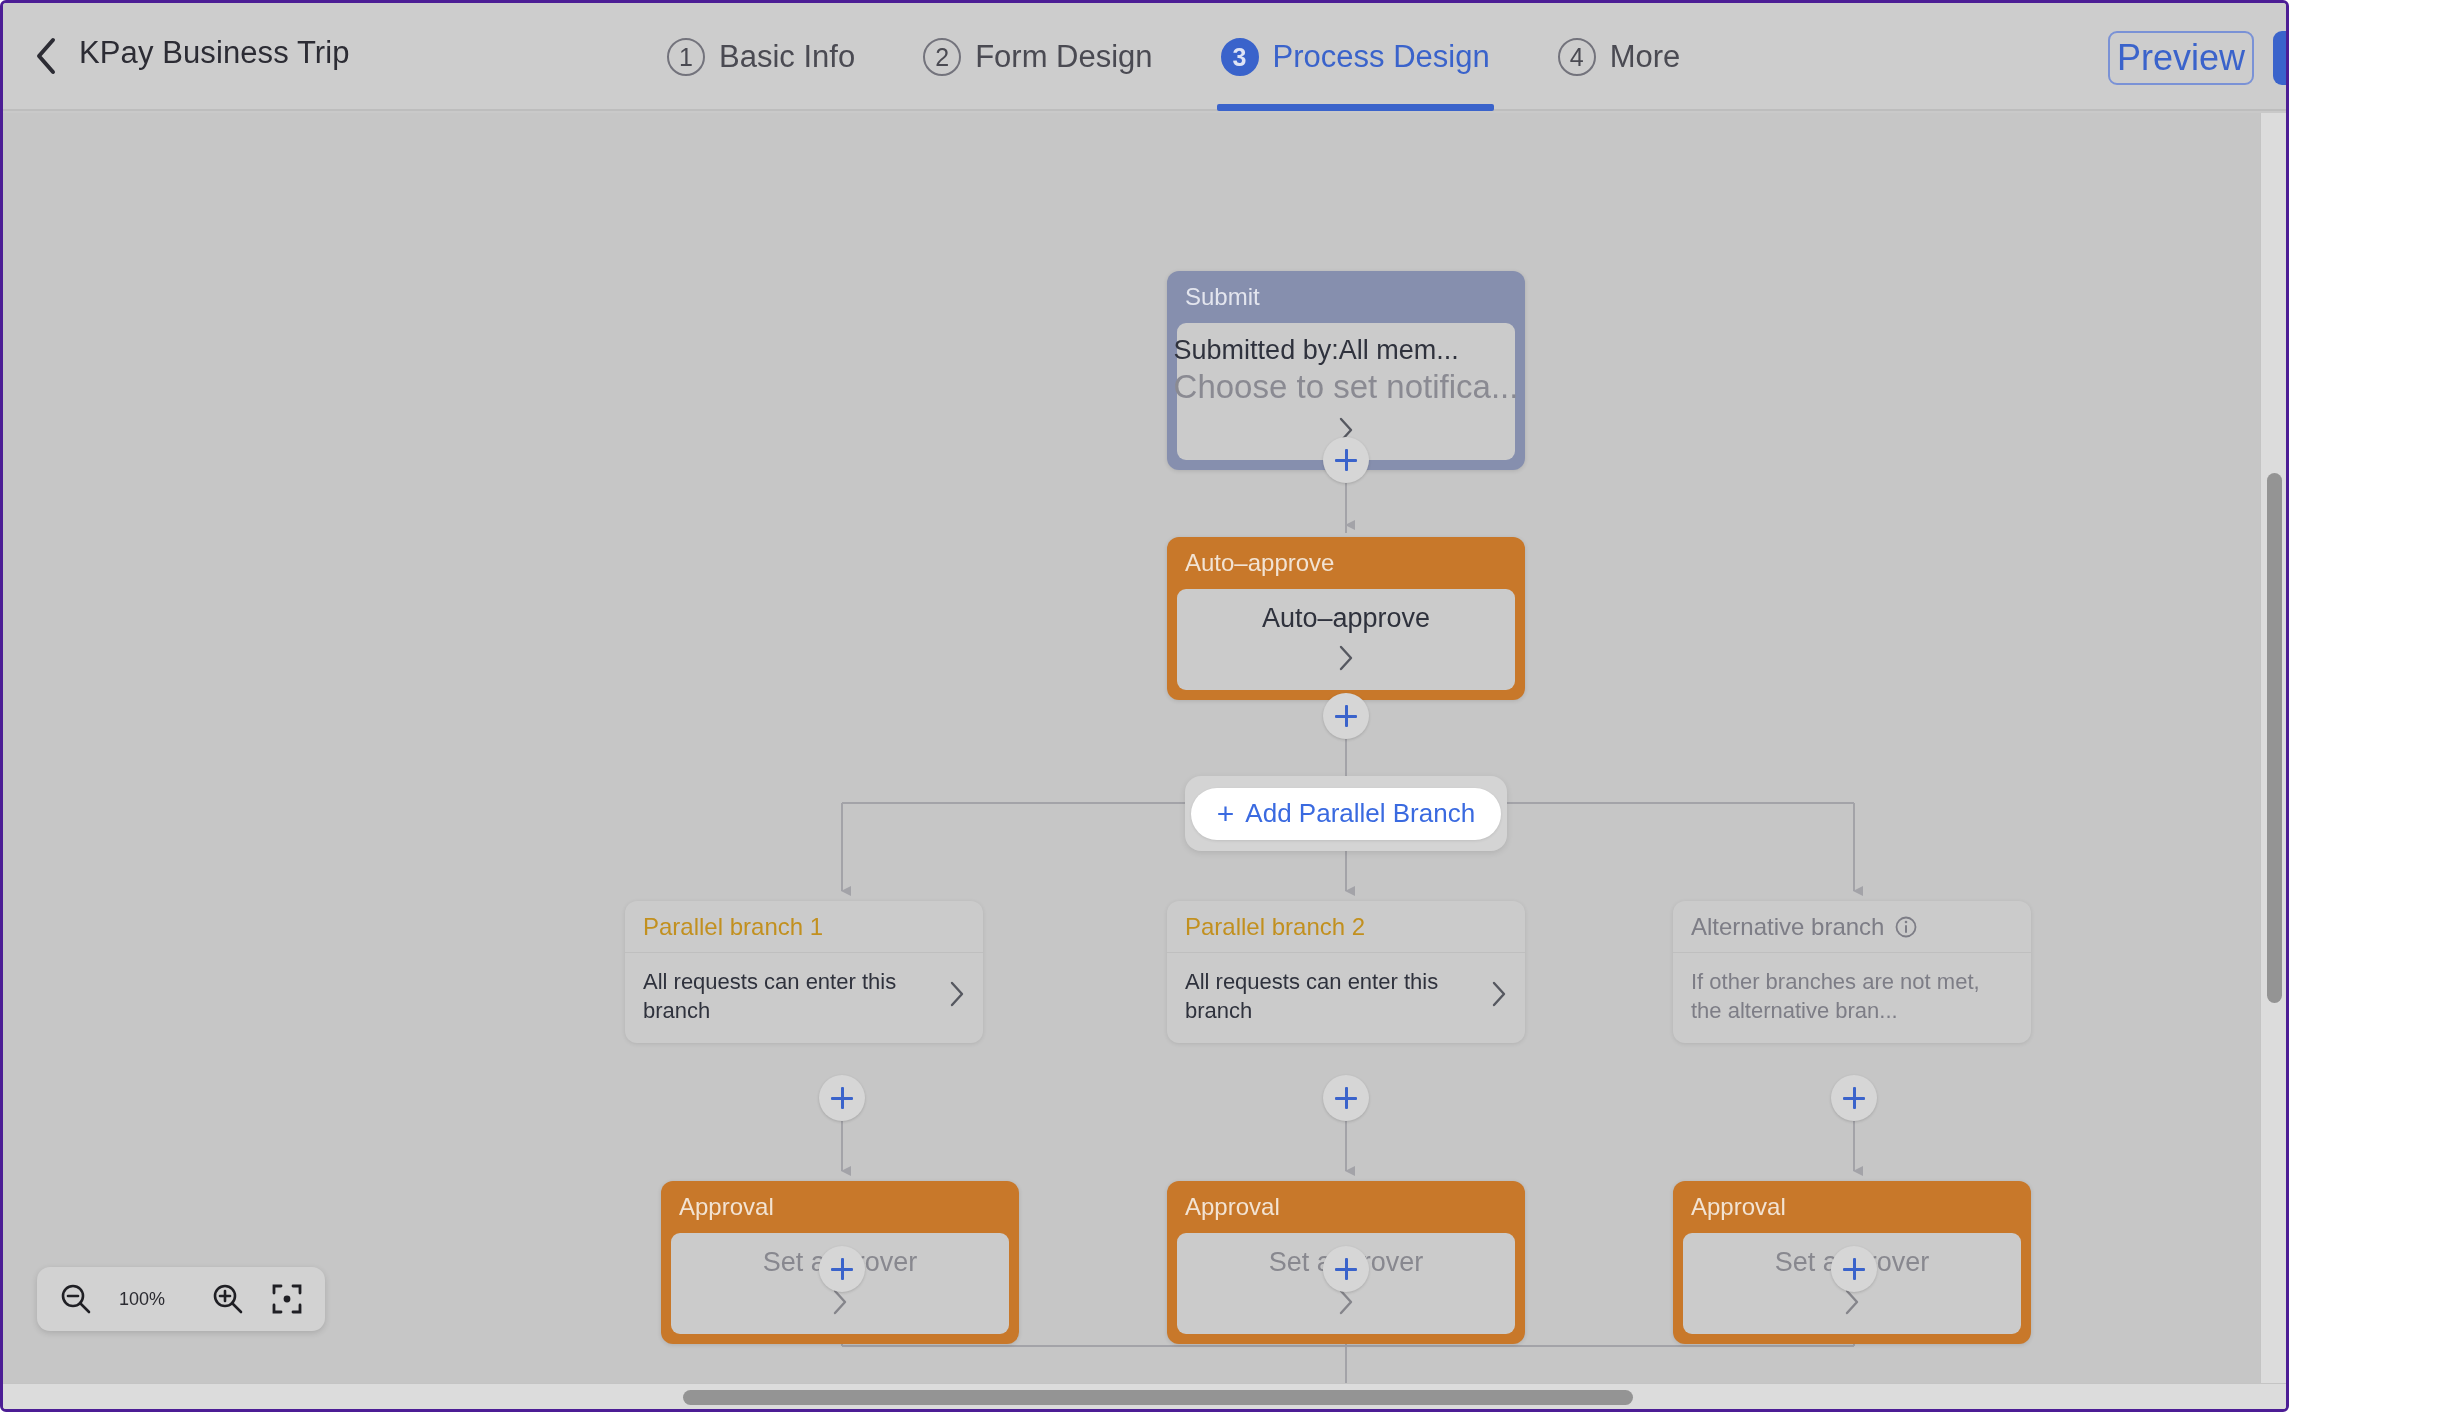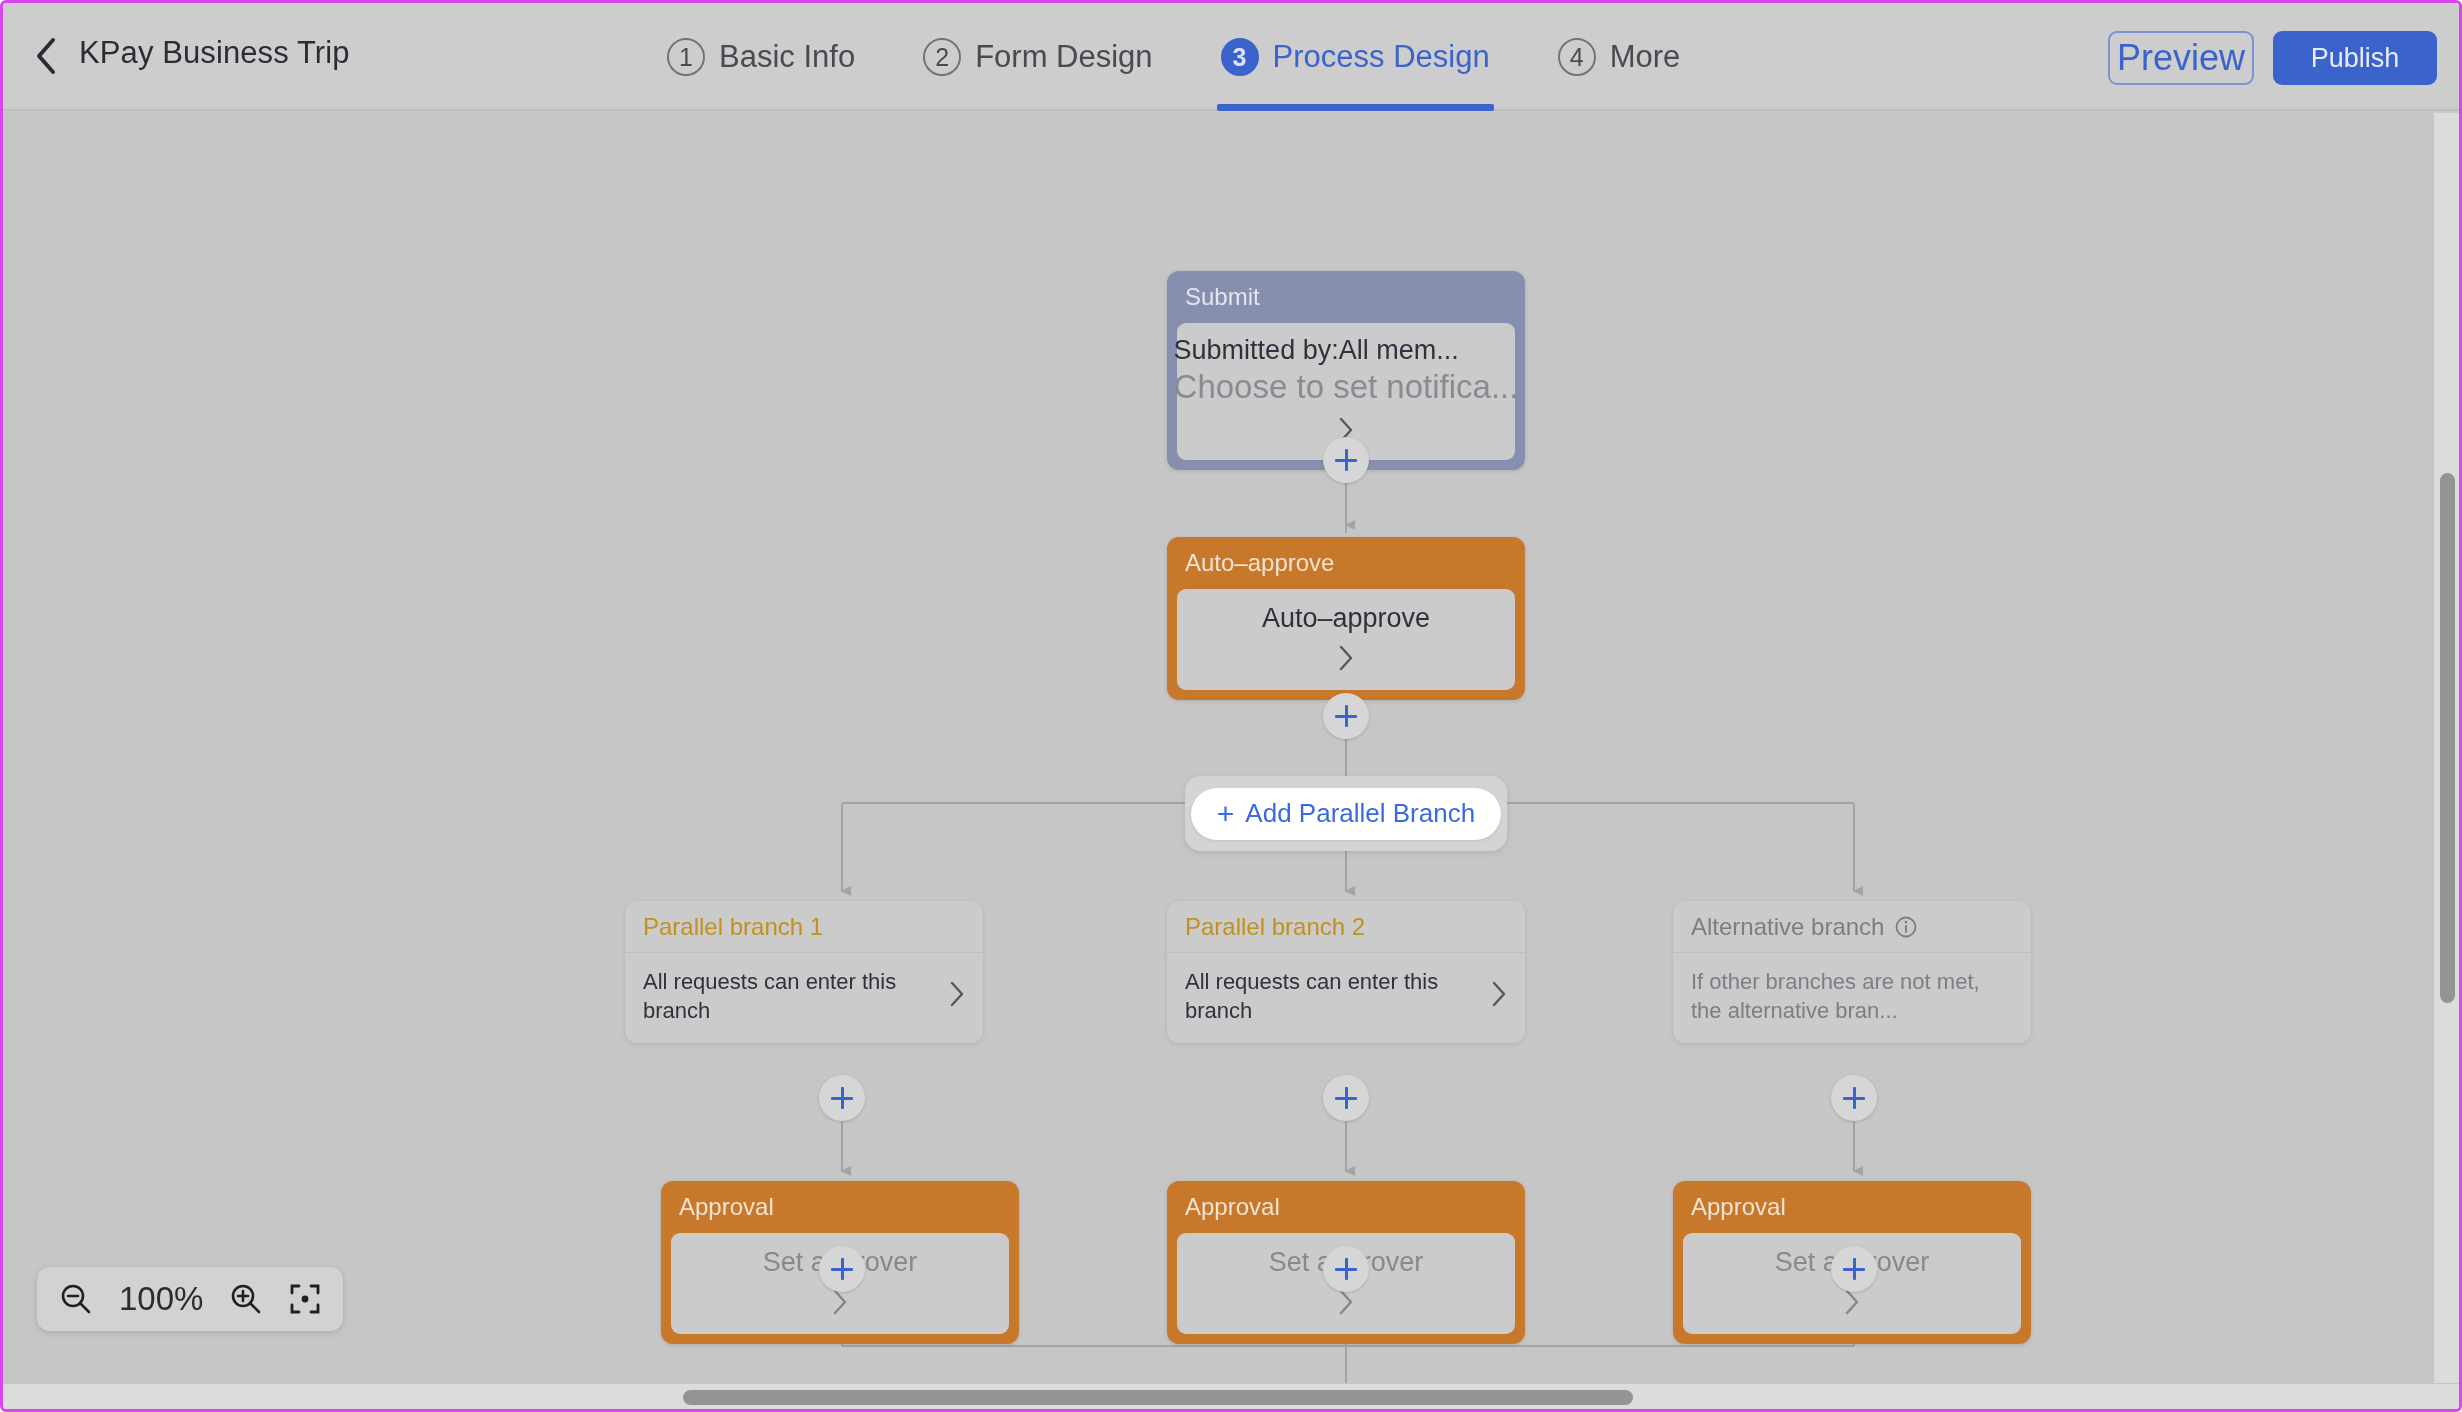--- a/index.html
+++ b/index.html
@@ -6,23 +6,23 @@
   html, body {
     width: 2462px; height: 1412px;
     font-family: "Liberation Sans", sans-serif;
     background: #ffffff;
     overflow: hidden;
   }
 
   
   #app {
     position: relative;
-    width: 2462px; height: 1412px;
+    width: 2289px; height: 1412px;
     background: #c9c9c9;
-    border: 3px solid #d946ef;
+    border: 3px solid #4c1d95;
     border-radius: 6px;
     overflow: hidden;
   }
 
   
   #header {
     position: absolute; top: 0; left: 0;
     width: 2456px; height: 108px;
     background: #cdcdcd;
     border-bottom: 2px solid #bdbdbd;
@@ -215,21 +215,21 @@
   
   #zoombar {
     position: absolute; left: 34px; bottom: 78px;
     height: 64px; padding: 0 22px;
     background: #d2d2d2;
     border-radius: 13px;
     display: flex; align-items: center; gap: 26px;
     box-shadow: 0 2px 6px rgba(0,0,0,.14);
   }
   #zoombar .zicon { cursor: pointer; display: flex; align-items: center; }
-  #zoom-level { font-size: 33px; color: #2b2b31; min-width: 66px; text-align: left; }
+  #zoom-level { font-size: 18px; color: #2b2b31; min-width: 66px; text-align: left; }
 
   
   #hscroll-track {
     position: absolute; left: 0; bottom: 0;
     width: 2456px; height: 26px;
     background: #dcdcdc;
     border-top: 1px solid #c4c4c4;
   }
   #hscroll-thumb {
     position: absolute; left: 680px; top: 6px;

